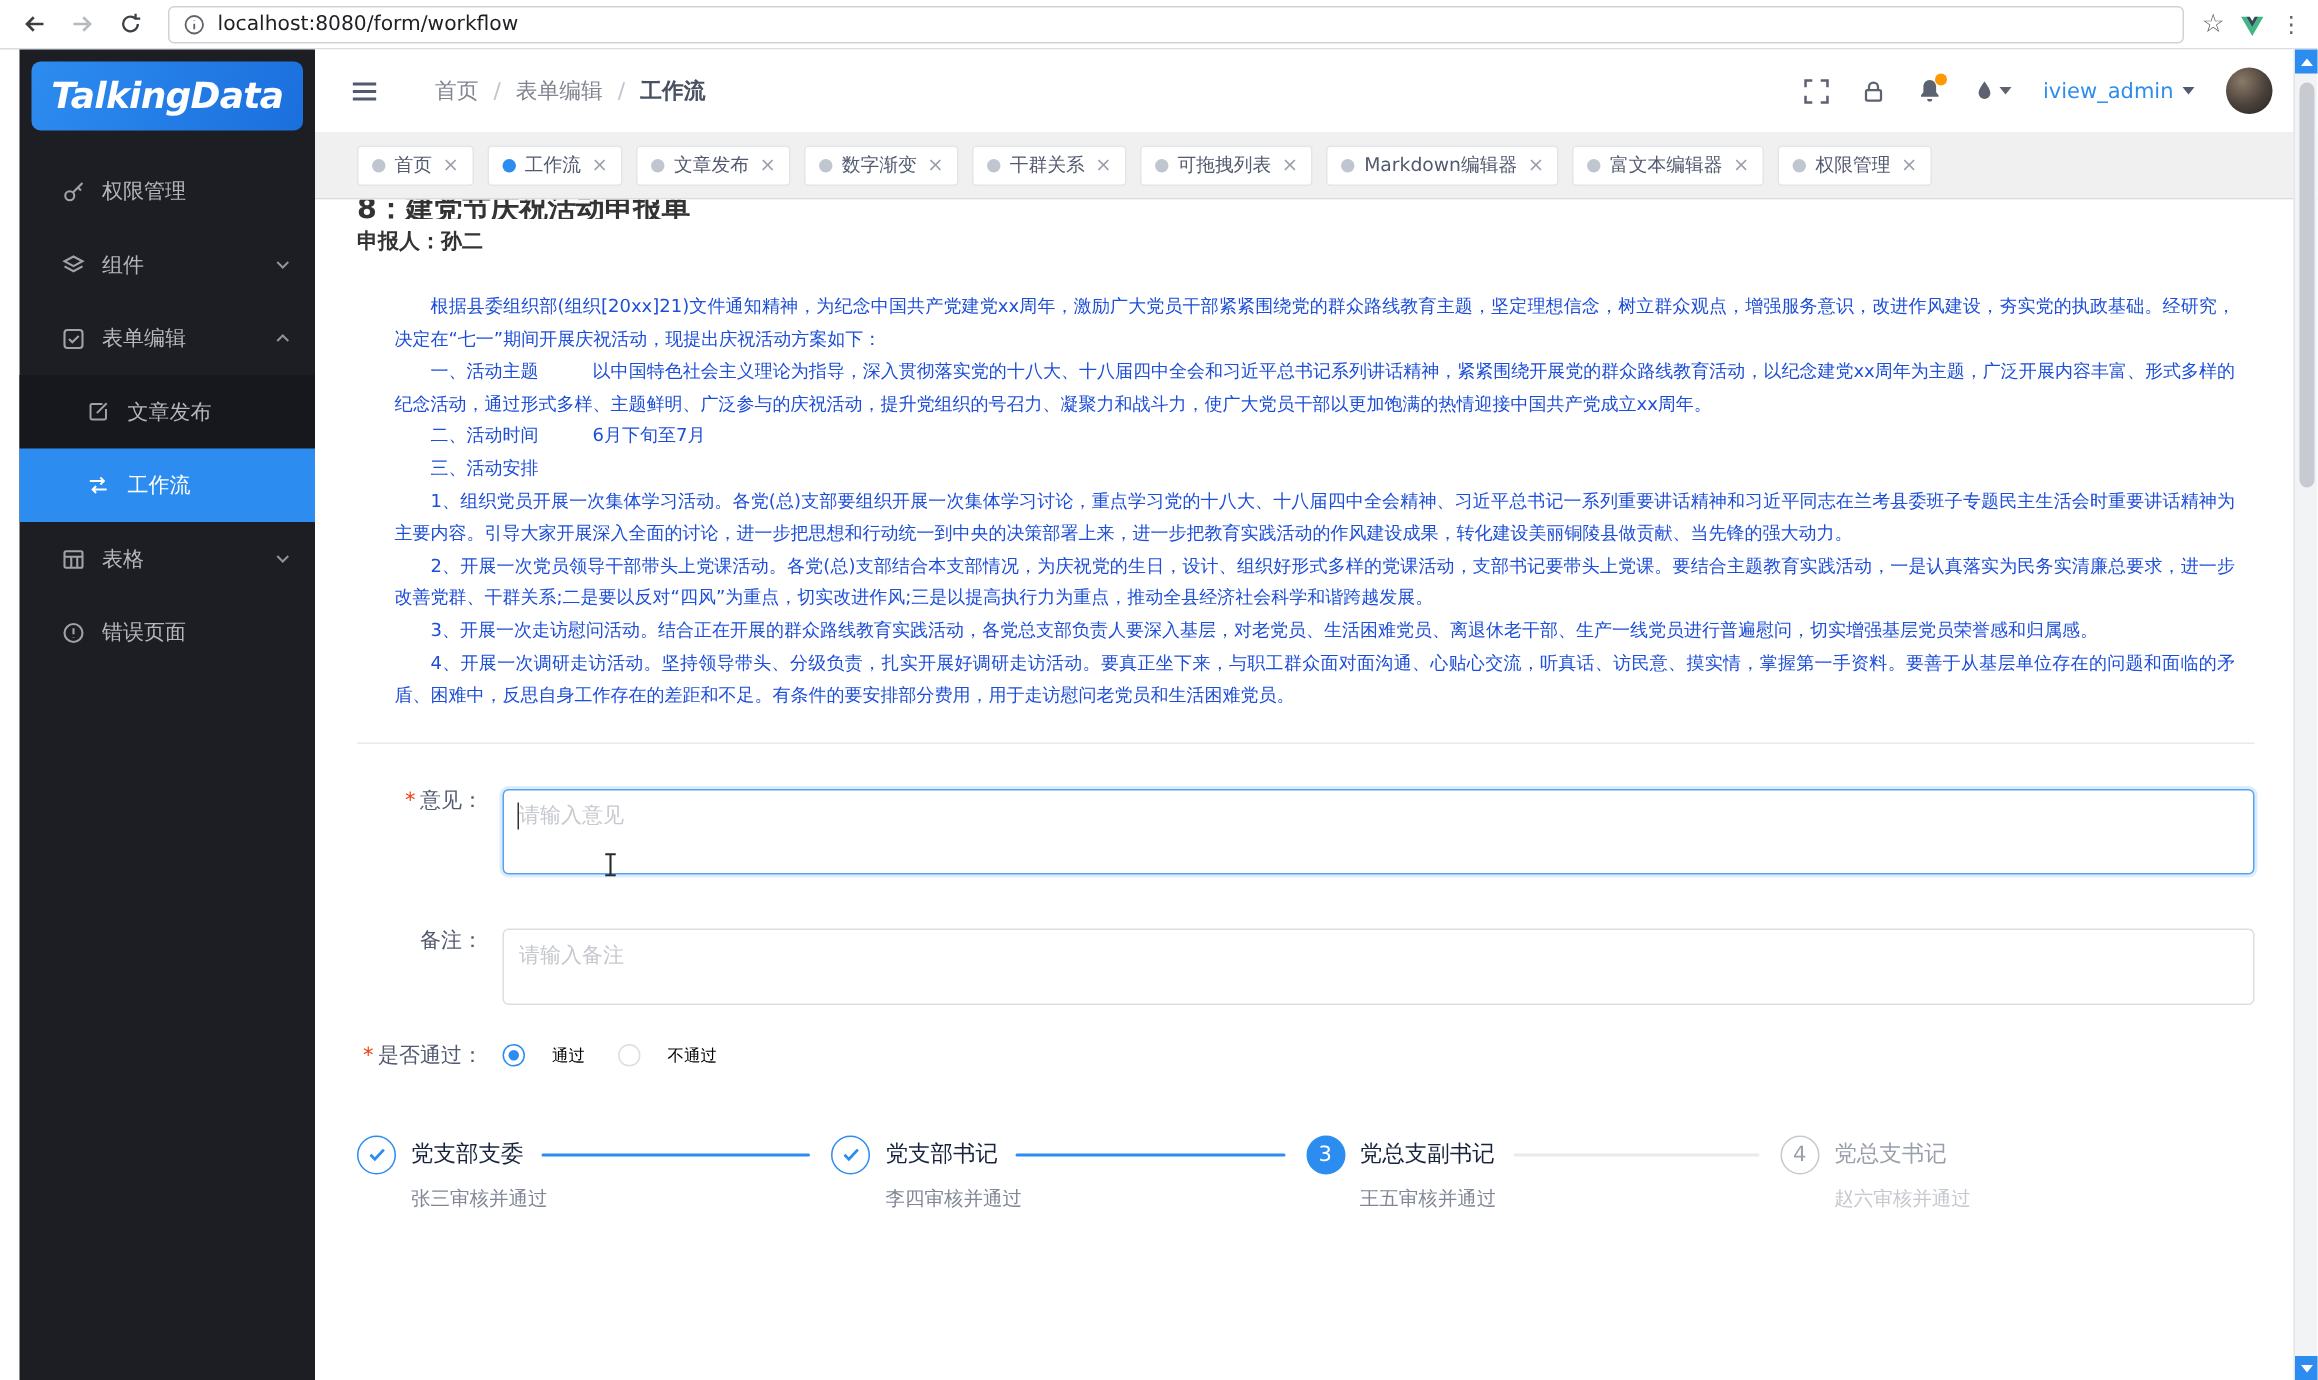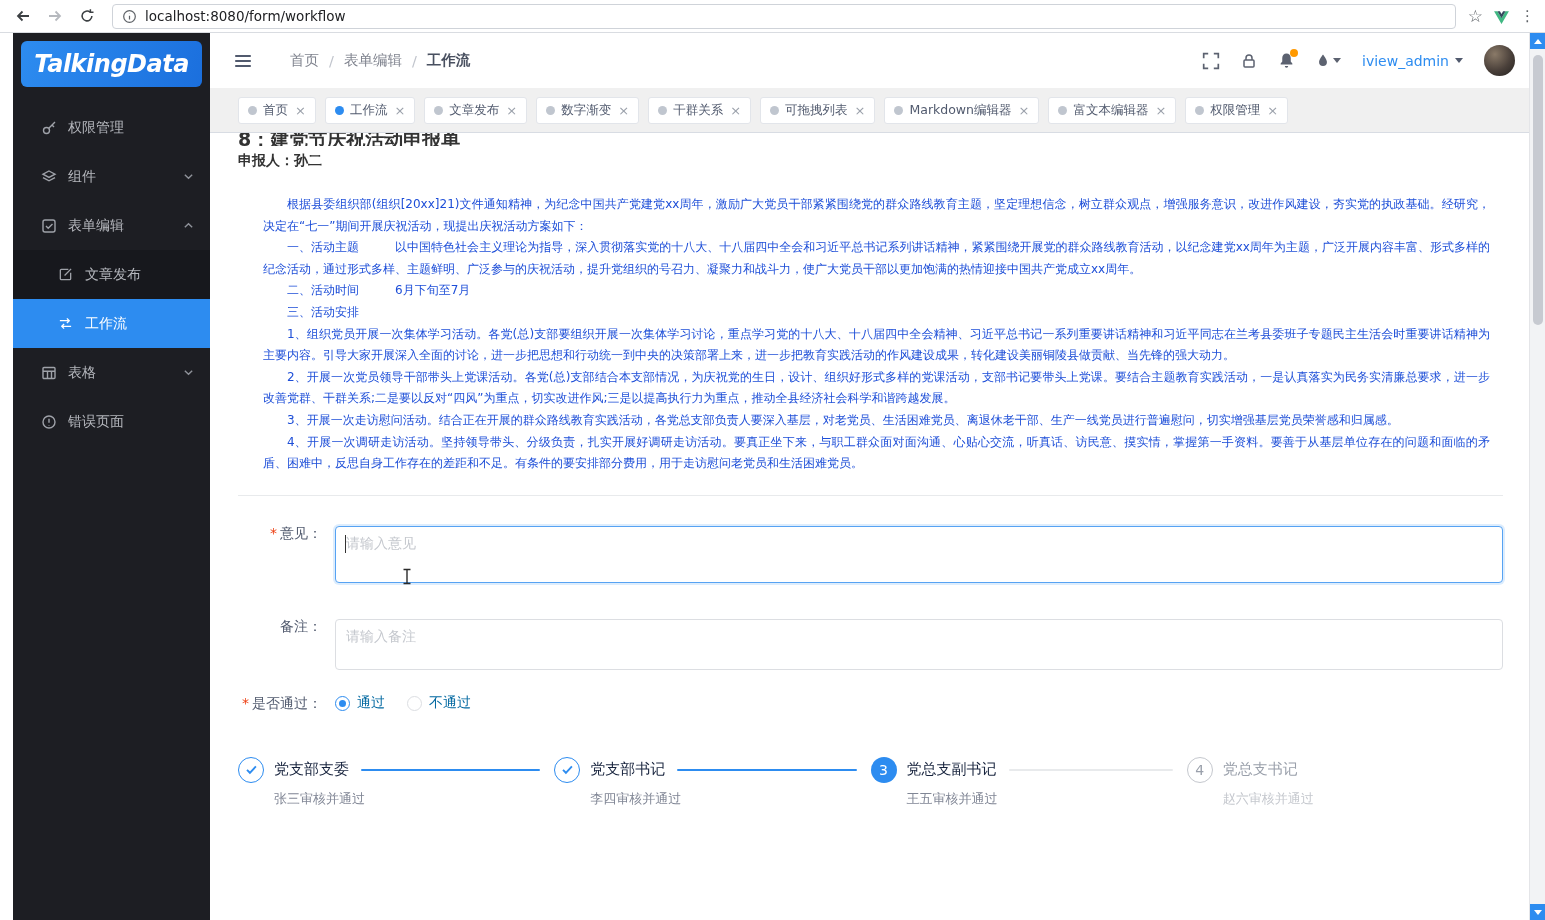--- a/index.html
+++ b/index.html
@@ -72,21 +72,21 @@
   .req { color:#ed4014; margin-right:3px; }
   .field { flex:1; position:relative;margin-top:12px; }
   textarea.ta { width:100%; display:block; resize:none; border:1px solid #dcdee2; border-radius:4px; padding:8px 10px; font-size:14px; color:#515a6e; font-family:inherit; outline:none; background:#fff; }
   textarea.ta::placeholder { color:#c5c8ce; }
   .ta.opinion { height:57px; border-color:#57a3f3; box-shadow:0 0 0 2px rgba(45,140,240,.16); }
   .ta.remark { height:51px; }
   .caret-line { position:absolute; left:10px; top:9px; width:1px; height:18px; background:#333; }
 
   .form-row.row-radio { margin-top:6px; margin-bottom:12px; }
   .radio-group { display:flex; align-items:center; gap:22px; }
-  .radio { display:flex; align-items:center; gap:7px; font-size:14px; color:#0369a1; cursor:pointer; }
+  .radio { display:flex; align-items:center; gap:18px; font-size:11px; color:#000000; cursor:pointer; }
   .radio-circle { width:15px; height:15px; border:1px solid #dcdee2; border-radius:50%; background:#fff; position:relative; flex:none; }
   .radio.checked .radio-circle { border-color:#2d8cf0; }
   .radio.checked .radio-circle::after { content:""; position:absolute; inset:3px; border-radius:50%; background:#2d8cf0; }
 
   .submit-row { margin-top:28px; margin-left:97px; }
   .submit-btn { width:100px; height:31px; background:#2d8cf0; color:#fff; border:none; border-radius:4px; font-size:14px; cursor:pointer; font-family:inherit; }
 
   
   .steps { display:flex; margin-top:44px; }
   .step { width:25%; min-width:0; }

